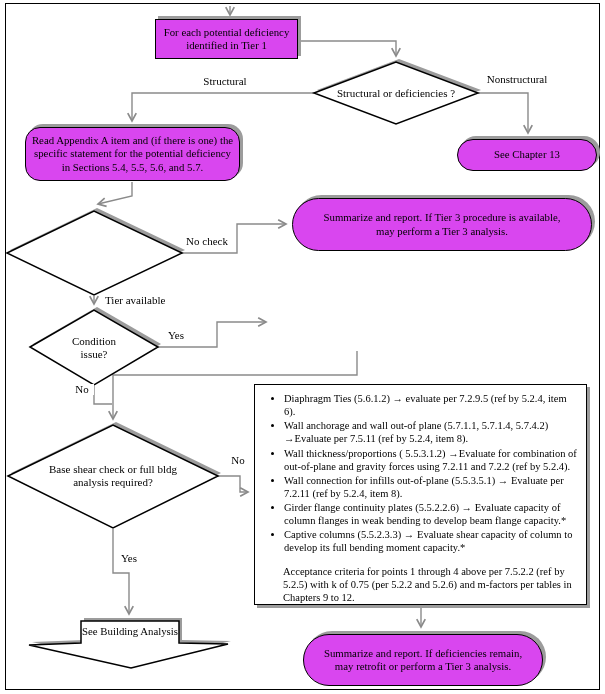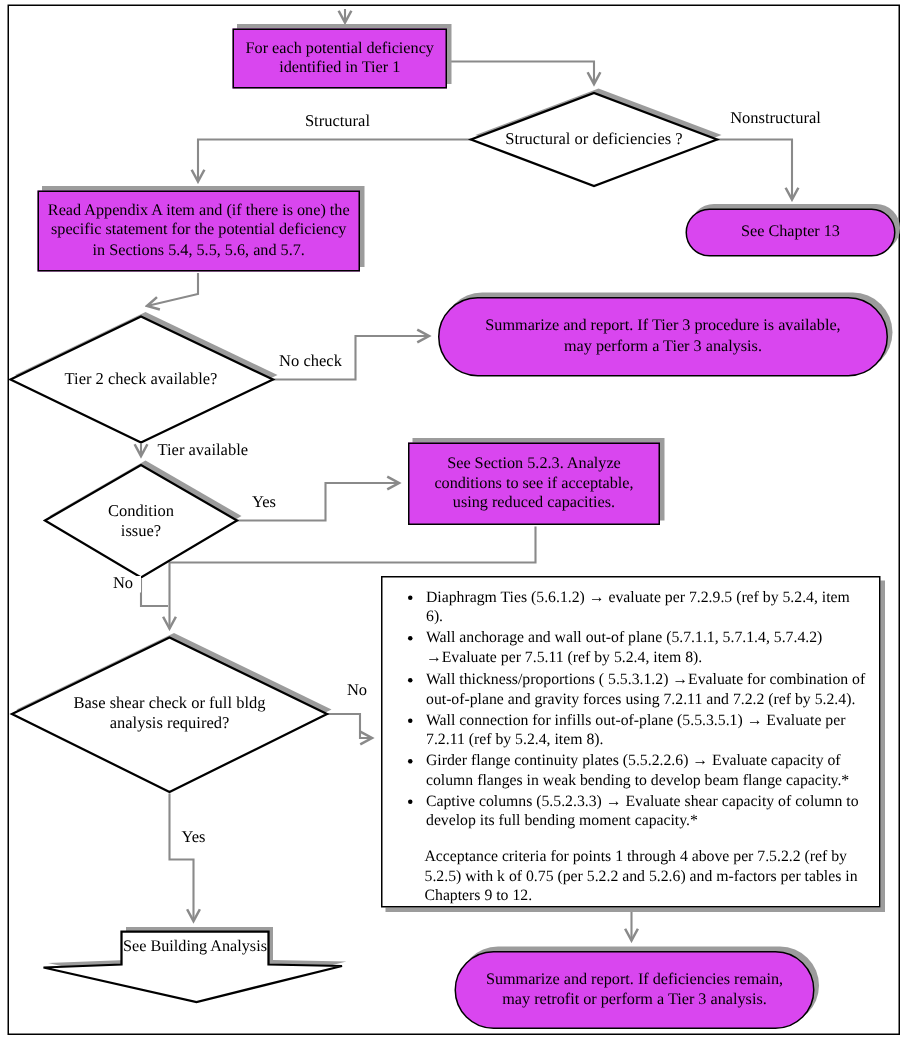--- a/index.html
+++ b/index.html
@@ -75,51 +75,47 @@
   </svg>
 
   <div class="node rect" style="left:155px;top:19px;width:143px;height:40px;padding:0 3px;">
     <span>For each potential deficiency identified in Tier 1</span>
   </div>
 
   <div class="node stadium" style="left:457px;top:139px;width:140px;height:32px;border-radius:16px;">
     <span>See Chapter 13</span>
   </div>
 
-  <div class="node rect" style="left:25px;top:127px;width:215px;height:54px;padding:0 4px;">
+  <div class="node rect" style="left:25px;top:127px;width:215px;height:54px;padding:0 4px;border-radius:15px;">
     <span>Read Appendix A item and (if there is one) the specific statement for the potential deficiency in Sections 5.4, 5.5, 5.6, and 5.7.</span>
   </div>
 
   <div class="node stadium" style="left:292px;top:198px;width:300px;height:53px;border-radius:27px;padding:0 20px;">
     <span>Summarize and report.  If Tier 3 procedure is available, may perform a Tier 3 analysis.</span>
   </div>
 
-  <div class="node rect" style="left:272px;top:295px;width:168px;height:55px;padding:0 6px;">
-    <span>See Section 5.2.3.  Analyze conditions to see if acceptable, using reduced capacities.</span>
-  </div>
 
   <div id="eval-box">
     <ul>
       <li>Diaphragm Ties  (5.6.1.2) → evaluate per 7.2.9.5 (ref by 5.2.4, item 6).</li>
       <li>Wall anchorage and wall out-of plane (5.7.1.1, 5.7.1.4, 5.7.4.2) →Evaluate per 7.5.11 (ref by 5.2.4, item 8).</li>
       <li>Wall thickness/proportions ( 5.5.3.1.2) →Evaluate for combination of out-of-plane and gravity forces using 7.2.11 and 7.2.2 (ref by 5.2.4).</li>
       <li>Wall connection for infills out-of-plane (5.5.3.5.1) → Evaluate per 7.2.11 (ref by 5.2.4, item 8).</li>
       <li>Girder flange continuity plates (5.5.2.2.6) → Evaluate capacity of column flanges in weak bending to develop beam flange capacity.*</li>
       <li>Captive columns (5.5.2.3.3) → Evaluate shear capacity of column to develop its full bending moment capacity.*</li>
     </ul>
     <p class="accept">Acceptance criteria for points 1 through 4 above per 7.5.2.2 (ref by 5.2.5) with k of 0.75 (per 5.2.2 and 5.2.6) and m-factors per tables in Chapters 9 to 12.</p>
     <p class="footnote">*  Alternatively, a building analysis may be performed to determine the demands at these locations, and the capacity can be compared to the actual demand.</p>
   </div>
 
   <div class="node stadium" style="left:303px;top:634px;width:240px;height:52px;border-radius:26px;padding:0 14px;">
     <span>Summarize and report.   If deficiencies remain, may retrofit or perform a Tier 3 analysis.</span>
   </div>
 
   <div class="dlabel" style="left:330px;top:72px;width:132px;height:42px;">Structural or deficiencies ?</div>
-  <div class="dlabel" style="left:42px;top:232px;width:104px;height:42px;">Tier 2 check available?</div>
   <div class="dlabel" style="left:59px;top:326px;width:70px;height:44px;">Condition issue?</div>
   <div class="dlabel" style="left:43px;top:453px;width:140px;height:46px;">Base shear check or full bldg analysis required?</div>
   <div class="dlabel" style="left:78px;top:622px;width:104px;height:19px;font-size:10.8px;">See Building Analysis</div>
 
   <div class="elabel" style="left:186px;top:76px;width:76px;">Structural</div>
   <div class="elabel" style="left:478px;top:74px;width:76px;">Nonstructural</div>
   <div class="elabel" style="left:183px;top:236px;width:46px;">No check</div>
   <div class="elabel" style="left:104px;top:295px;width:84px;text-align:left;">Tier available</div>
   <div class="elabel" style="left:162px;top:330px;width:26px;">Yes</div>
   <div class="elabel" style="left:70px;top:384px;width:22px;">No</div>

